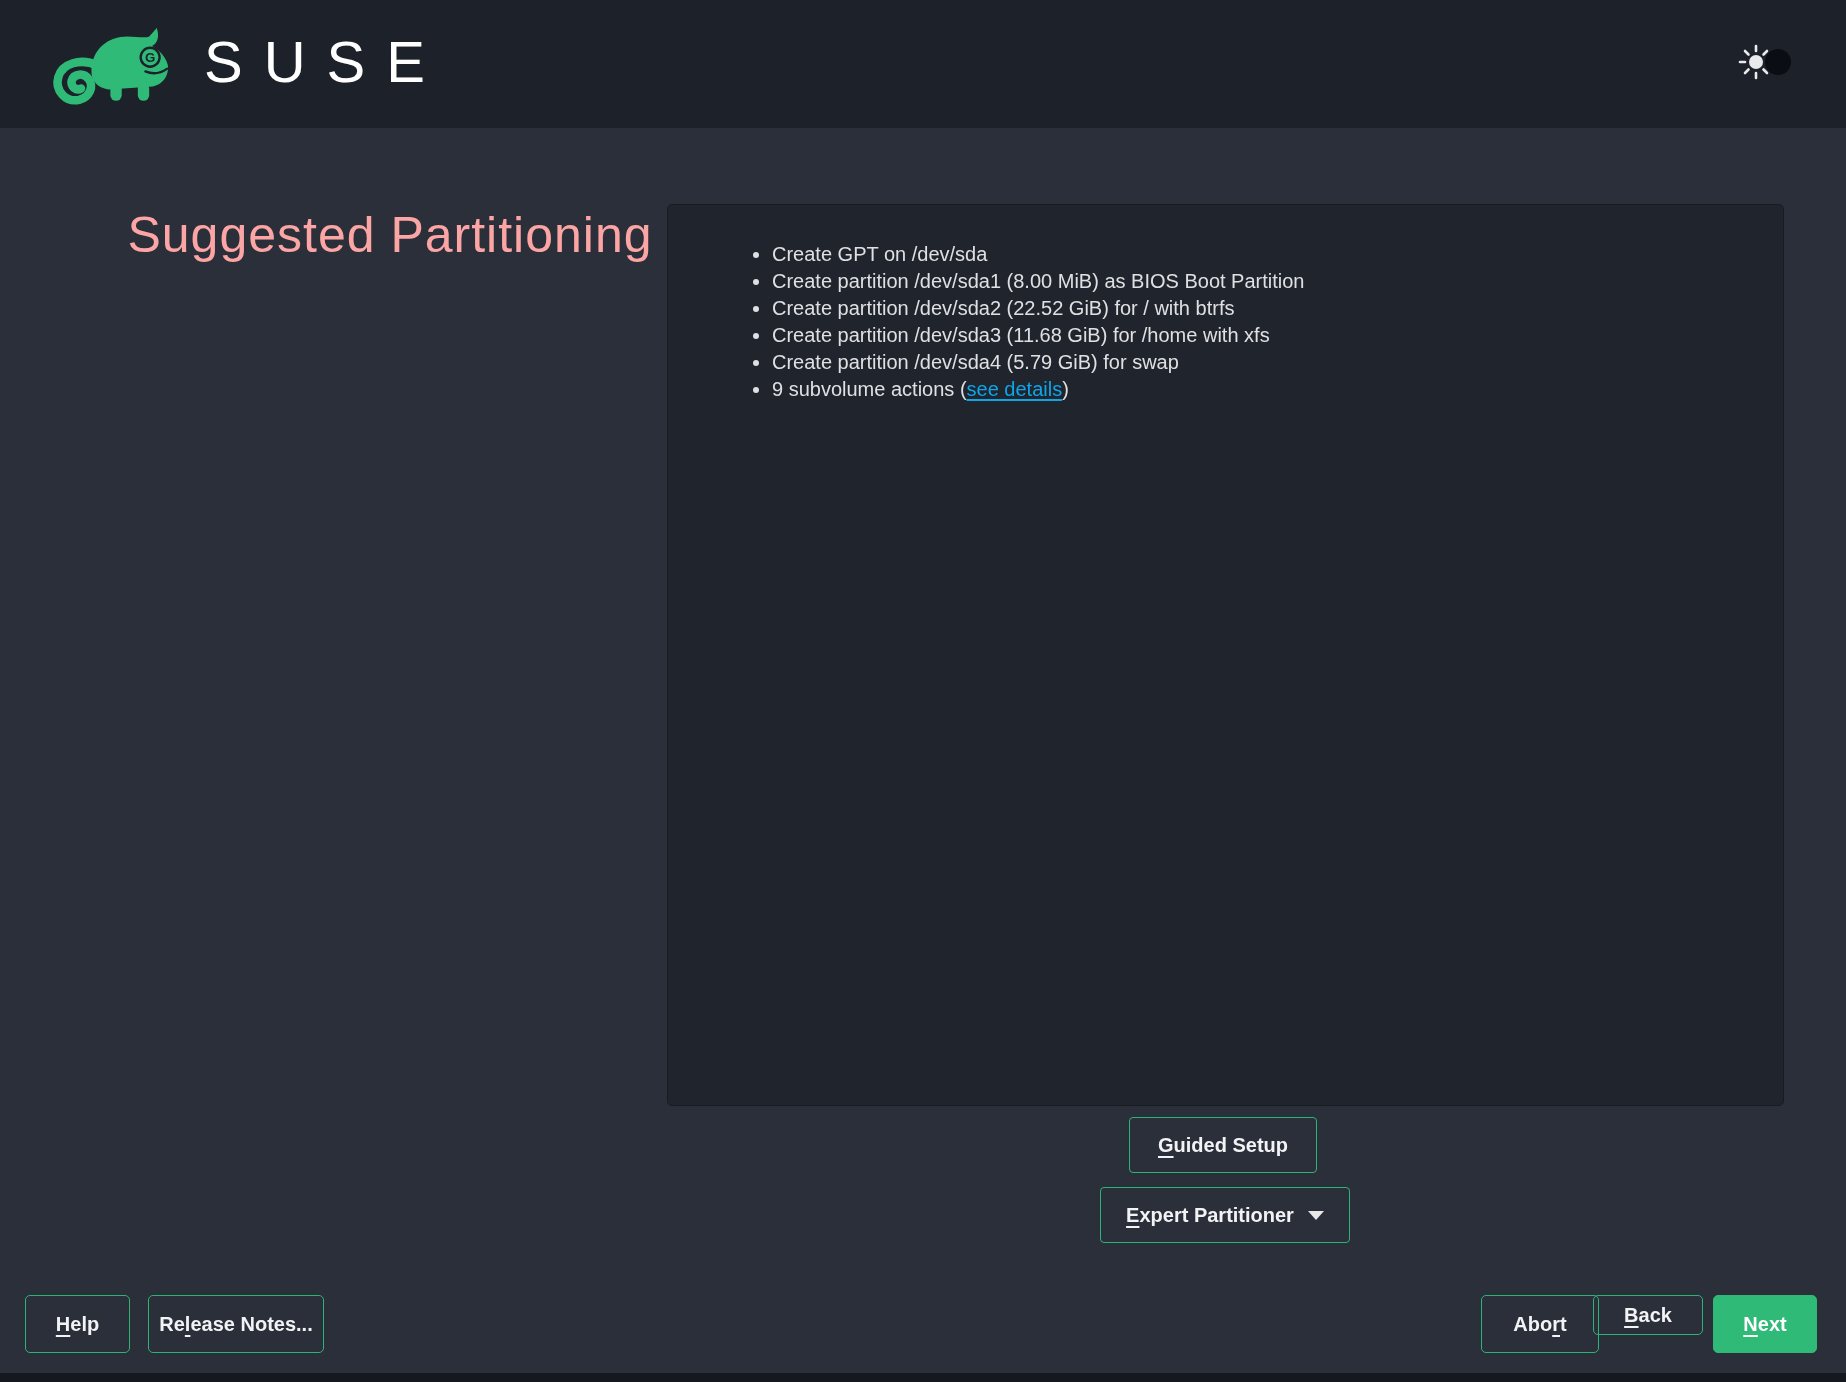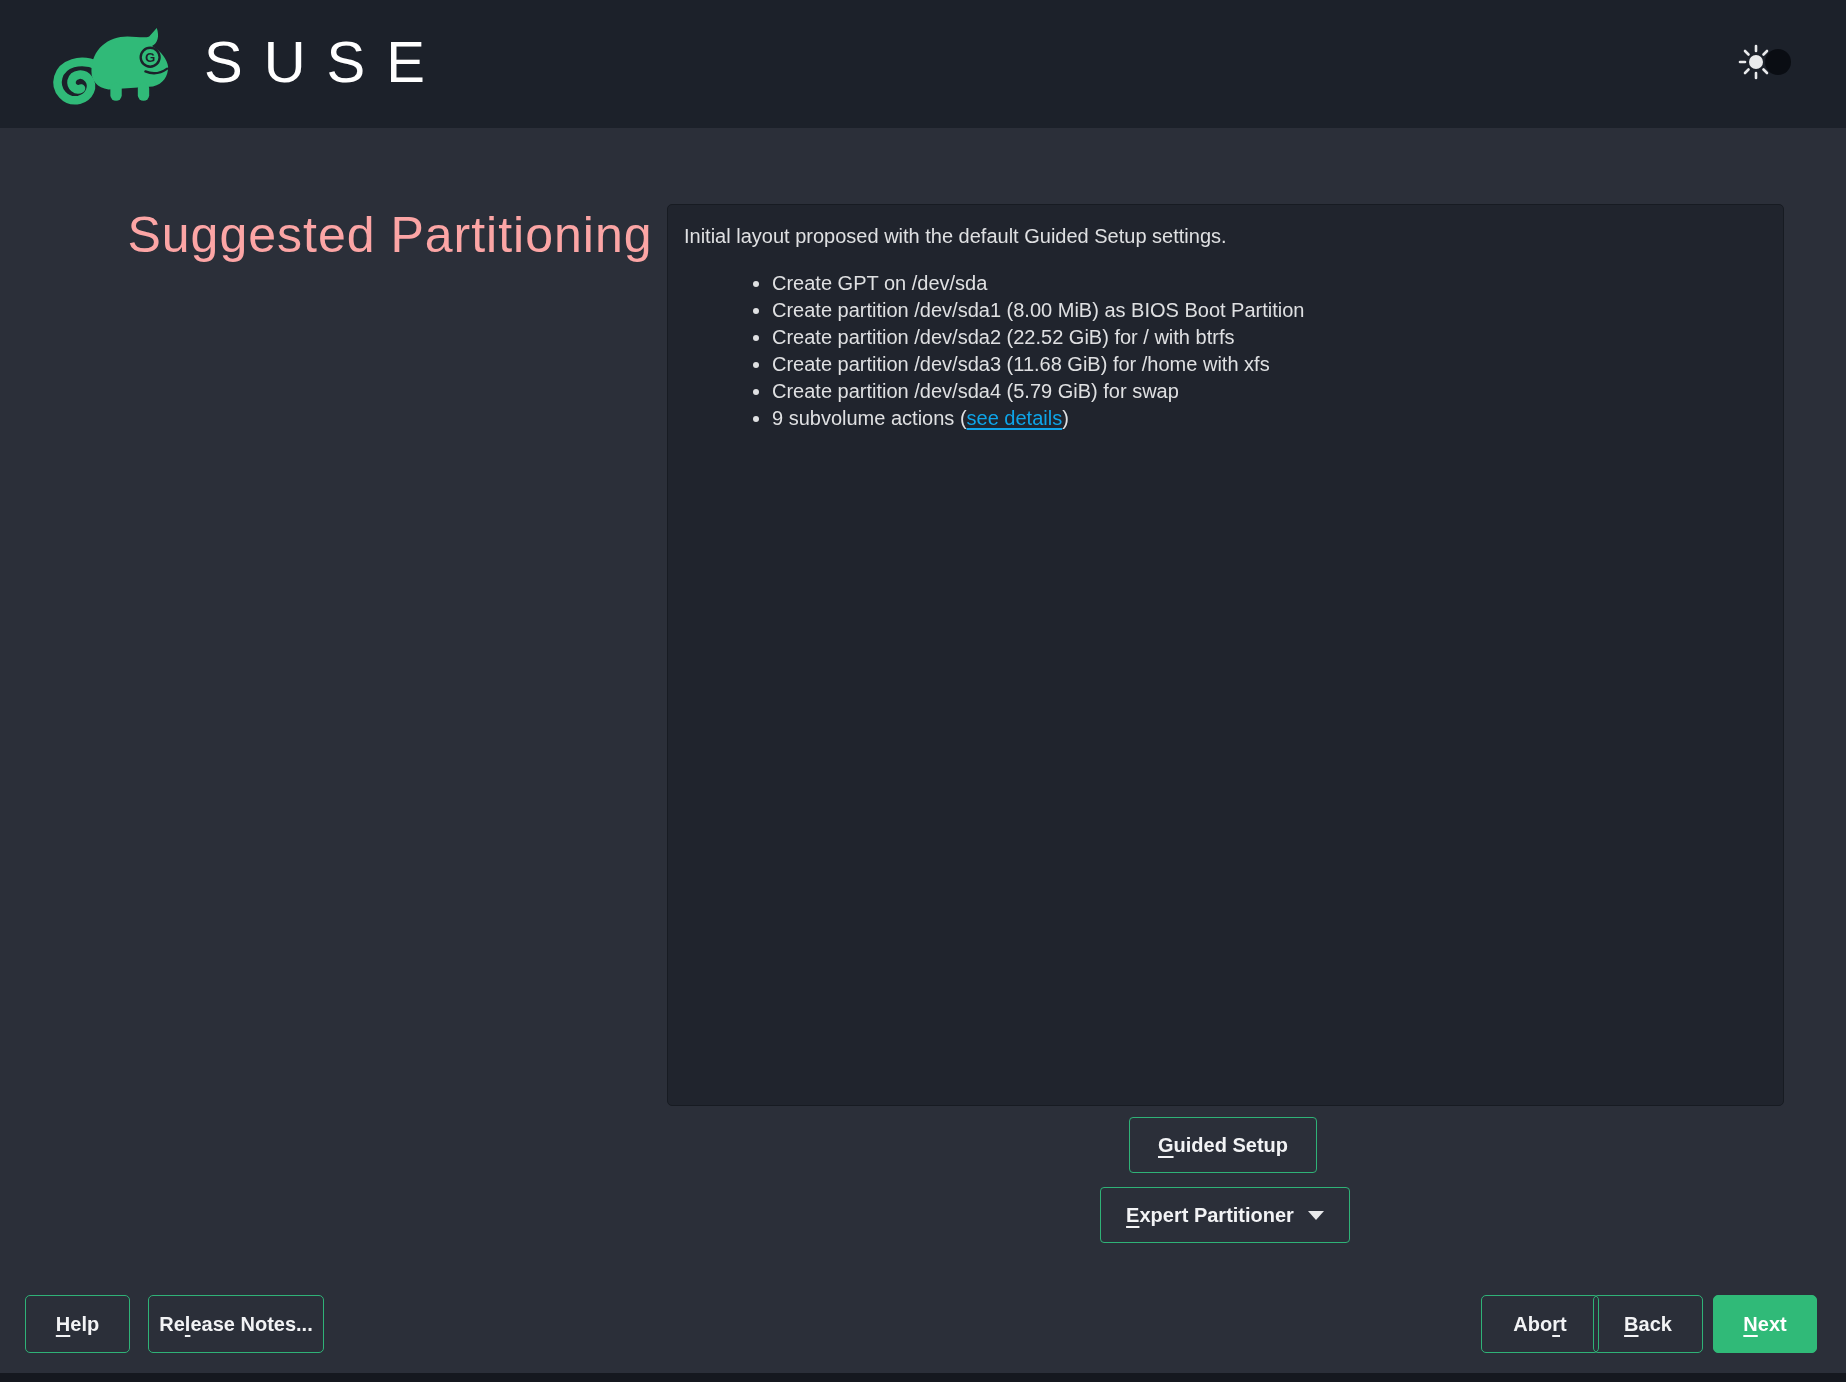--- a/index.html
+++ b/index.html
@@ -66,21 +66,21 @@
   .btn-guided   { left: 1129px; top: 1117px; width: 188px; height: 56px; border-radius: 4px; }
   .btn-expert   { left: 1100px; top: 1187px; width: 250px; height: 56px; border-radius: 4px; }
   .caret-down {
     width: 0; height: 0; margin-left: 14px;
     border-left: 8px solid transparent; border-right: 8px solid transparent;
     border-top: 9px solid #e8e9eb;
   }
   .btn-help     { left: 25px;   top: 1295px; width: 105px; height: 58px; }
   .btn-relnotes { left: 148px;  top: 1295px; width: 176px; height: 58px; }
   .btn-abort    { left: 1457px; top: 1295px; width: 118px; height: 58px; margin-left: 24px; }
-  .btn-back     { left: 1593px; top: 1295px; width: 110px; height: 58px; }
+  .btn-back     { left: 1593px; top: 1295px; width: 110px; height: 40px; }
   .btn-next     { left: 1713px; top: 1295px; width: 104px; height: 58px;
                   background: #30ba78; border-color: #30ba78; color: #ffffff; justify-content: center; }
 
   .bottom-strip {
     position: absolute; left: 0; bottom: 0; width: 1846px; height: 9px;
     background: #15181f;
   }
 </style>
 </head>
 <body>
@@ -128,21 +128,20 @@
       <circle cx="22" cy="20" r="7" fill="#e9eaec"></circle>
 
       <circle cx="44" cy="20" r="13" fill="#0a0d13"></circle>
     </svg>
   </div>
 </header>
 
 <h1 class="wizard-title">Suggested Partitioning</h1>
 
 <section class="content-panel">
-  <p class="intro">Initial layout proposed with the default Guided Setup settings.</p>
   <ul>
     <li>Create GPT on /dev/sda</li>
     <li>Create partition /dev/sda1 (8.00 MiB) as BIOS Boot Partition</li>
     <li>Create partition /dev/sda2 (22.52 GiB) for / with btrfs</li>
     <li>Create partition /dev/sda3 (11.68 GiB) for /home with xfs</li>
     <li>Create partition /dev/sda4 (5.79 GiB) for swap</li>
     <li><span>9 subvolume actions (</span><a class="see-details-link">see details</a><span>)</span></li>
   </ul>
 </section>
 

